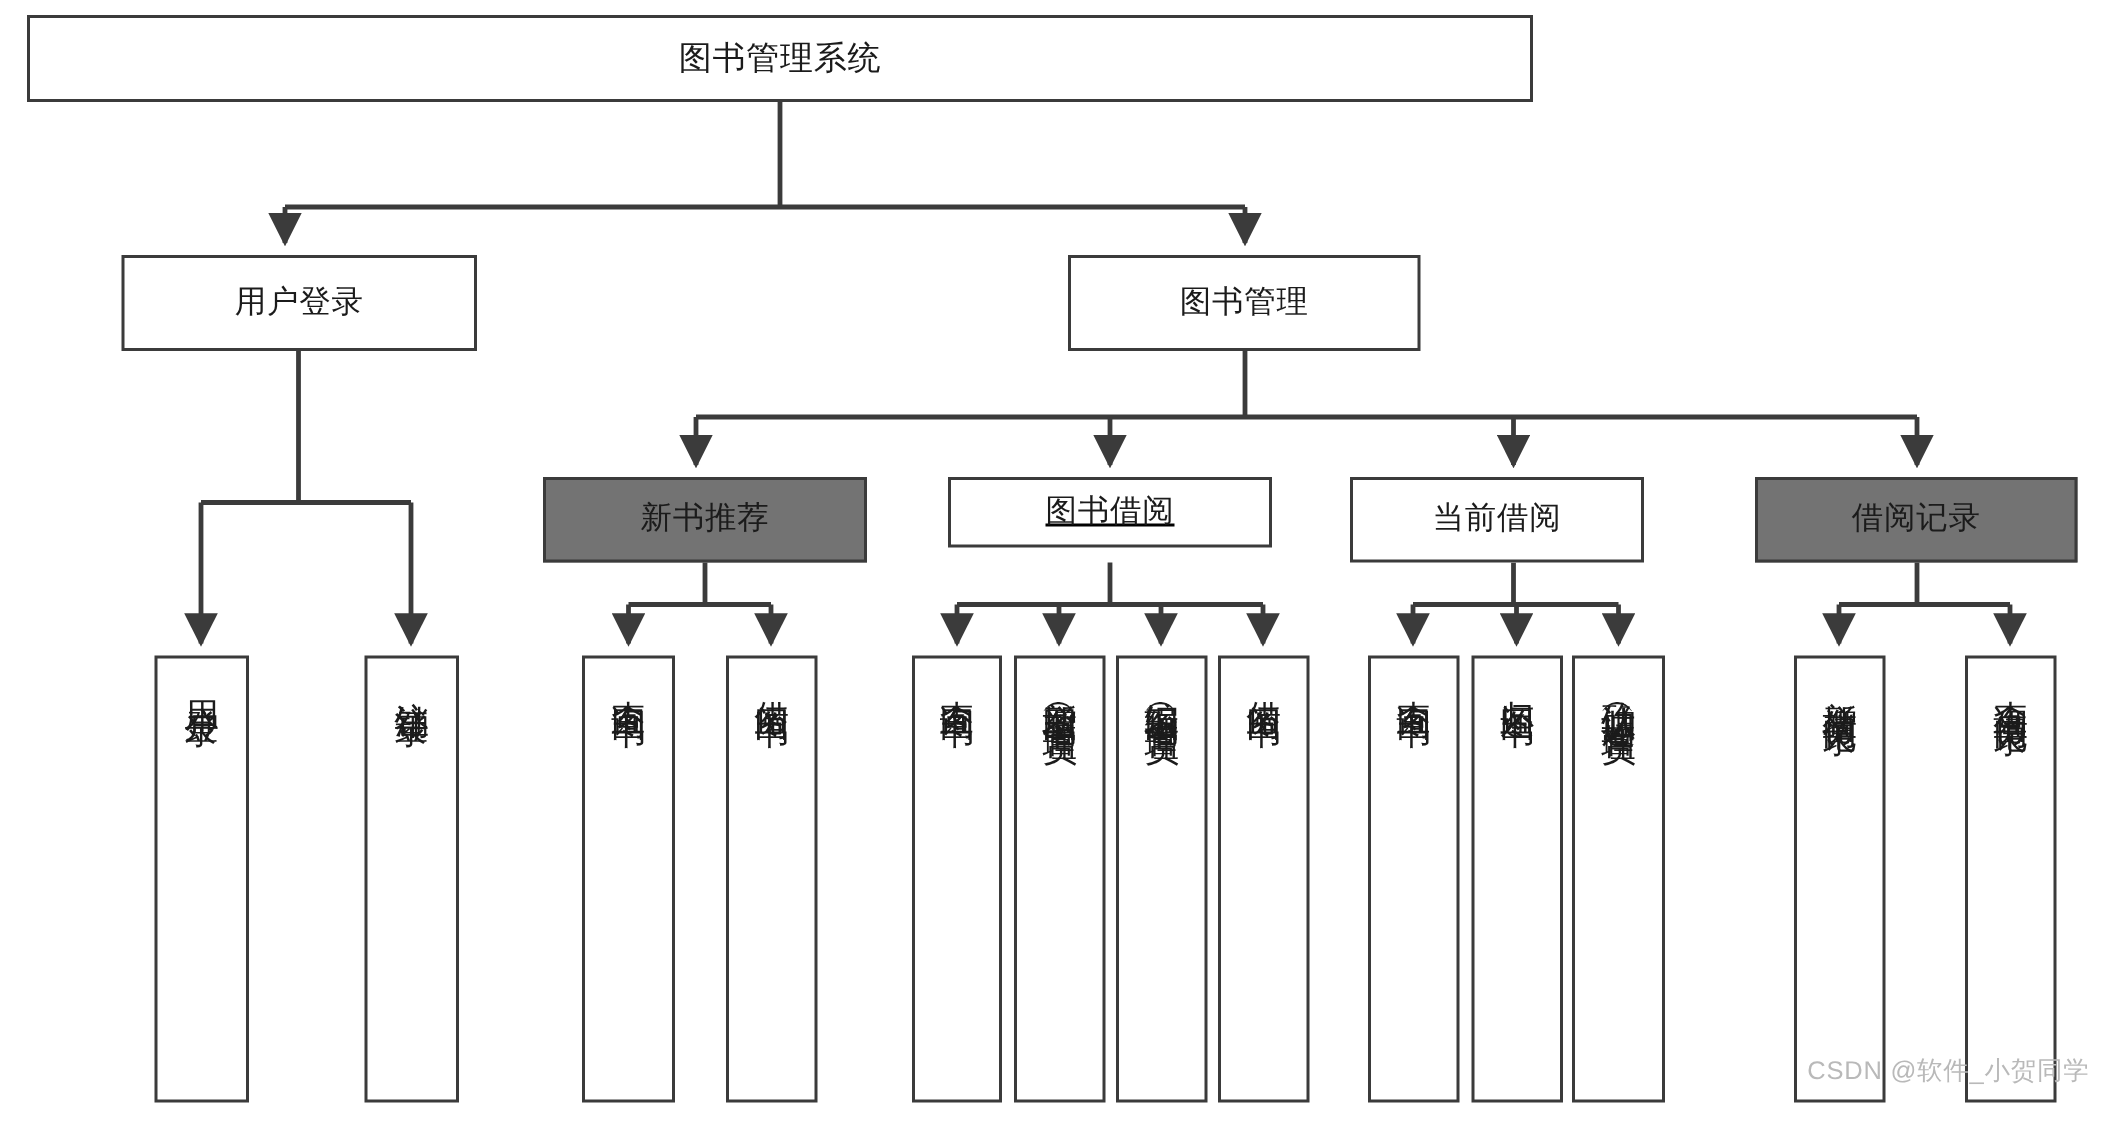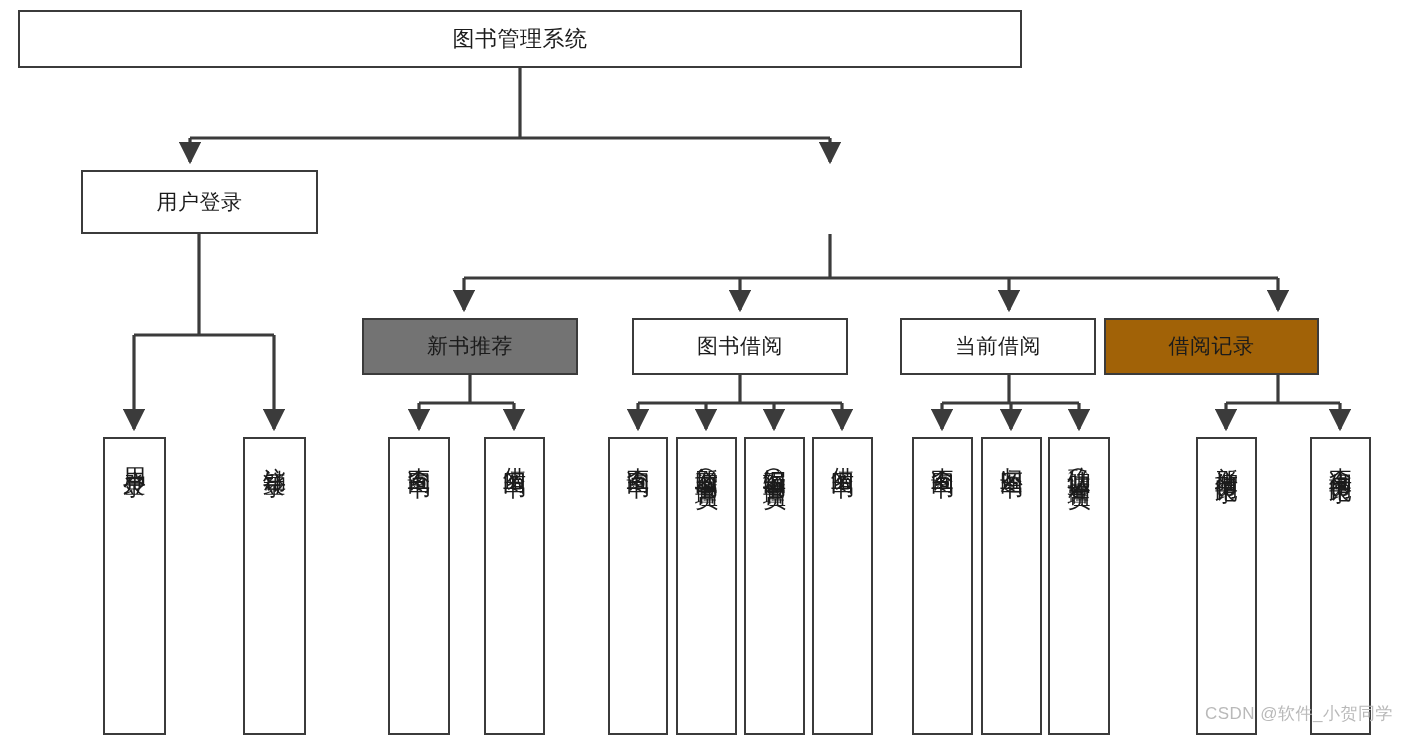--- a/index.html
+++ b/index.html
@@ -126,31 +126,34 @@
     </g>
   </svg>
 
   <div class="node horiz root" style="left: 18px; top: 10px; width: 1004px; height: 58px; border-color: rgb(59, 59, 59); background: rgb(255, 255, 255);">
     <span class="label" style="color: rgb(27, 27, 27);">图书管理系统</span>
   </div>
 
   <div class="node horiz" style="left: 81px; top: 170px; width: 237px; height: 64px; border-color: rgb(59, 59, 59); background: rgb(255, 255, 255);">
     <span class="label" style="color: rgb(27, 27, 27);">用户登录</span>
   </div>
+  <div class="node horiz" style="left: 712px; top: 170px; width: 235px; height: 64px; border-color: rgb(59, 59, 59); background: rgb(255, 255, 255);">
+    <span class="label" style="color: rgb(27, 27, 27);">图书管理</span>
+  </div>
 
   <div class="node horiz" style="left: 362px; top: 318px; width: 216px; height: 57px; border-color: rgb(59, 59, 59); background: #737373;">
     <span class="label" style="color: rgb(27, 27, 27);">新书推荐</span>
   </div>
-  <div class="node horiz" style="left: 632px; top: 318px; width: 216px; height: 57px; border-color: rgb(59, 59, 59); background: rgb(255, 255, 255);">
+  <div class="node horiz" style="left: 632px; top: 318px; width: 216px; height: 47px; border-color: rgb(59, 59, 59); background: rgb(255, 255, 255); text-decoration: underline;">
     <span class="label" style="color: rgb(27, 27, 27);">图书借阅</span>
   </div>
   <div class="node horiz" style="left: 900px; top: 318px; width: 196px; height: 57px; border-color: rgb(59, 59, 59); background: rgb(255, 255, 255);">
     <span class="label" style="color: rgb(27, 27, 27);">当前借阅</span>
   </div>
-  <div class="node horiz" style="left: 1104px; top: 318px; width: 215px; height: 57px; border-color: rgb(59, 59, 59); background: #a16207;">
+  <div class="node horiz" style="left: 1170px; top: 318px; width: 215px; height: 57px; border-color: rgb(59, 59, 59); background: #737373;">
     <span class="label" style="color: rgb(27, 27, 27);">借阅记录</span>
   </div>
 
   <div class="node vert" style="left: 103px; top: 437px; width: 63px; height: 298px; border-color: rgb(59, 59, 59); background: rgb(255, 255, 255);">
     <span class="label" style="color: rgb(27, 27, 27);">用户登录</span>
   </div>
   <div class="node vert" style="left: 243px; top: 437px; width: 63px; height: 298px; border-color: rgb(59, 59, 59); background: rgb(255, 255, 255);">
     <span class="label" style="color: rgb(27, 27, 27);">注销登录</span>
   </div>
   <div class="node vert" style="left: 388px; top: 437px; width: 62px; height: 298px; border-color: rgb(59, 59, 59); background: rgb(255, 255, 255);">

